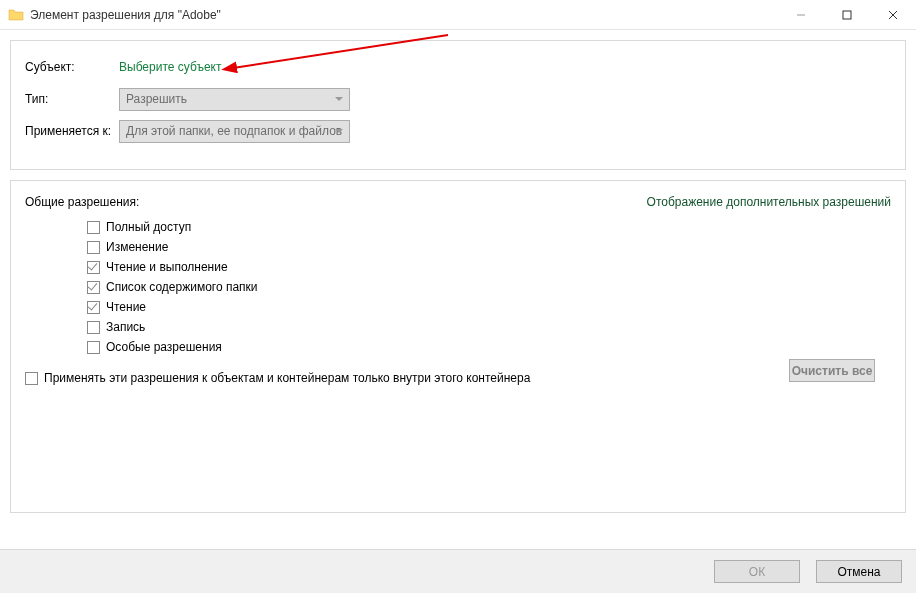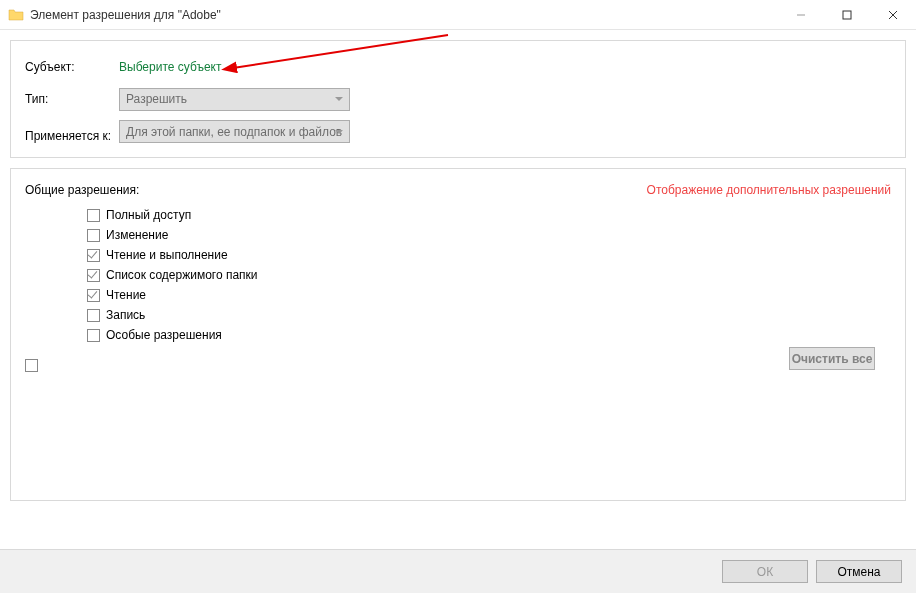--- a/index.html
+++ b/index.html
@@ -12,31 +12,31 @@
     .content { padding: 10px; }
     .group-box { border: 1px solid #d9d9d9; padding: 14px 28px 14px 14px; margin-bottom: 10px; background: #fff; }
     .form-row { display: flex; align-items: center; margin-bottom: 8px; min-height: 24px; }
     .form-label { width: 94px; color: #000; }
     .link { color: #15803d; cursor: pointer; }
     .combo { width: 231px; height: 23px; background: #e1e1e1; border: 1px solid #adadad; display: flex; align-items: center; padding-left: 6px; color: #6d6d6d; position: relative; }
     .combo-arrow { position: absolute; right: 6px; top: 50%; transform: translateY(-50%); width: 0; height: 0; border-left: 4px solid transparent; border-right: 4px solid transparent; border-top: 4px solid #999; }
     .group-box2 { border: 1px solid #d9d9d9; padding: 14px; position: relative; background:#fff; height: 333px;}
     .perm-header { display: flex; justify-content: space-between; align-items: center; margin-bottom: 8px; }
     .perm-title { color: #000; }
-    .advanced-link { color: #ef4444; cursor: pointer; }
+    .advanced-link { color: #14532d; cursor: pointer; }
     .perm-list { margin-left: 62px; }
     .perm-item { display: flex; align-items: center; height: 20px; }
     .chk { width: 13px; height: 13px; border: 1px solid #888; background: #fff; display: inline-flex; align-items: center; justify-content: center; margin-right: 6px; position: relative; }
     .chk.checked { border-color:#888; background:#fff; }
     .chk.checked::after { content:""; position:absolute; left:2px; top:-1px; width:4px; height:8px; border:solid #888; border-width:0 1.5px 1.5px 0; transform:rotate(40deg); }
     .apply-row { display: flex; align-items: center; margin-top: 14px; }
     .apply-row .chk { margin-right: 6px; }
     .win-btn { min-width: 86px; height: 23px; border:1px solid #adadad; background:#e1e1e1; color:#838383; display:flex; align-items:center; justify-content:center; cursor:default; }
     .arrow-annot { position:absolute; left:218px; top:30px; pointer-events:none; }
-    .bottom-bar { position:absolute; bottom:0; left:0; right:0; height:44px; border-top:1px solid #d9d9d9; display:flex; align-items:center; justify-content:flex-end; padding-right:14px; gap:8px; background:#f0f0f0;}
+    .bottom-bar { position:absolute; bottom:0; left:0; right:0; height:44px; border-top:1px solid #d9d9d9; display:flex; align-items:center; justify-content:flex-end; padding-right:14px; gap:16px; background:#f0f0f0;}
     .bottom-bar .win-btn.ok { background:#e1e1e1; color:#9a9a9a; }
     .bottom-bar .win-btn.cancel { background:#e1e1e1; color:#000; }
     #clear-section { display:flex; justify-content:flex-end; position:absolute; right:30px; top:178px;font-weight:bold;}
   </style>
 </head>
 <body>
 
 <div class="titlebar">
   <span class="titlebar-icon">
     <svg viewBox="0 0 16 16">
@@ -71,21 +71,21 @@
       <span class="form-label">Субъект:</span>
       <span class="link">Выберите субъект</span>
     </div>
     <div class="form-row">
       <span class="form-label">Тип:</span>
       <div class="combo">
         <span>Разрешить</span>
         <span class="combo-arrow"></span>
       </div>
     </div>
-    <div class="form-row" style="margin-bottom:0;align-items:flex-end;">
+    <div class="form-row" style="margin-bottom:12px;">
       <span class="form-label">Применяется к:</span>
       <div class="combo">
         <span>Для этой папки, ее подпапок и файлов</span>
         <span class="combo-arrow"></span>
       </div>
     </div>
   </div>
 
   <div class="group-box2">
     <div class="perm-header">
@@ -117,20 +117,21 @@
           <span class="chk"></span>
           <span>Запись</span>
         </div>
         <div class="perm-item">
           <span class="chk"></span>
           <span>Особые разрешения</span>
         </div>
       </div>
     <div class="apply-row">
       <span class="chk"></span>
+      <span>Применять эти разрешения к объектам и контейнерам только внутри этого контейнера</span>
     </div>
     <div id="clear-section">
       <div class="win-btn">Очистить все</div>
     </div>
   </div>
 </div>
 
 <div class="bottom-bar">
   <div class="win-btn ok">ОК</div>
   <div class="win-btn cancel">Отмена</div>

